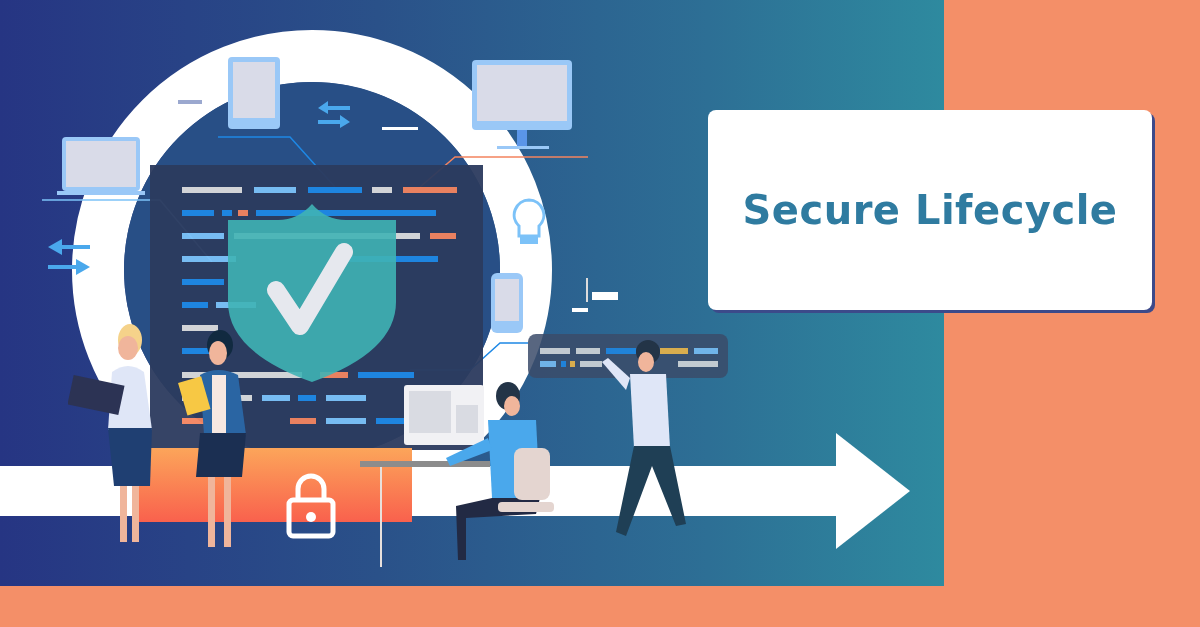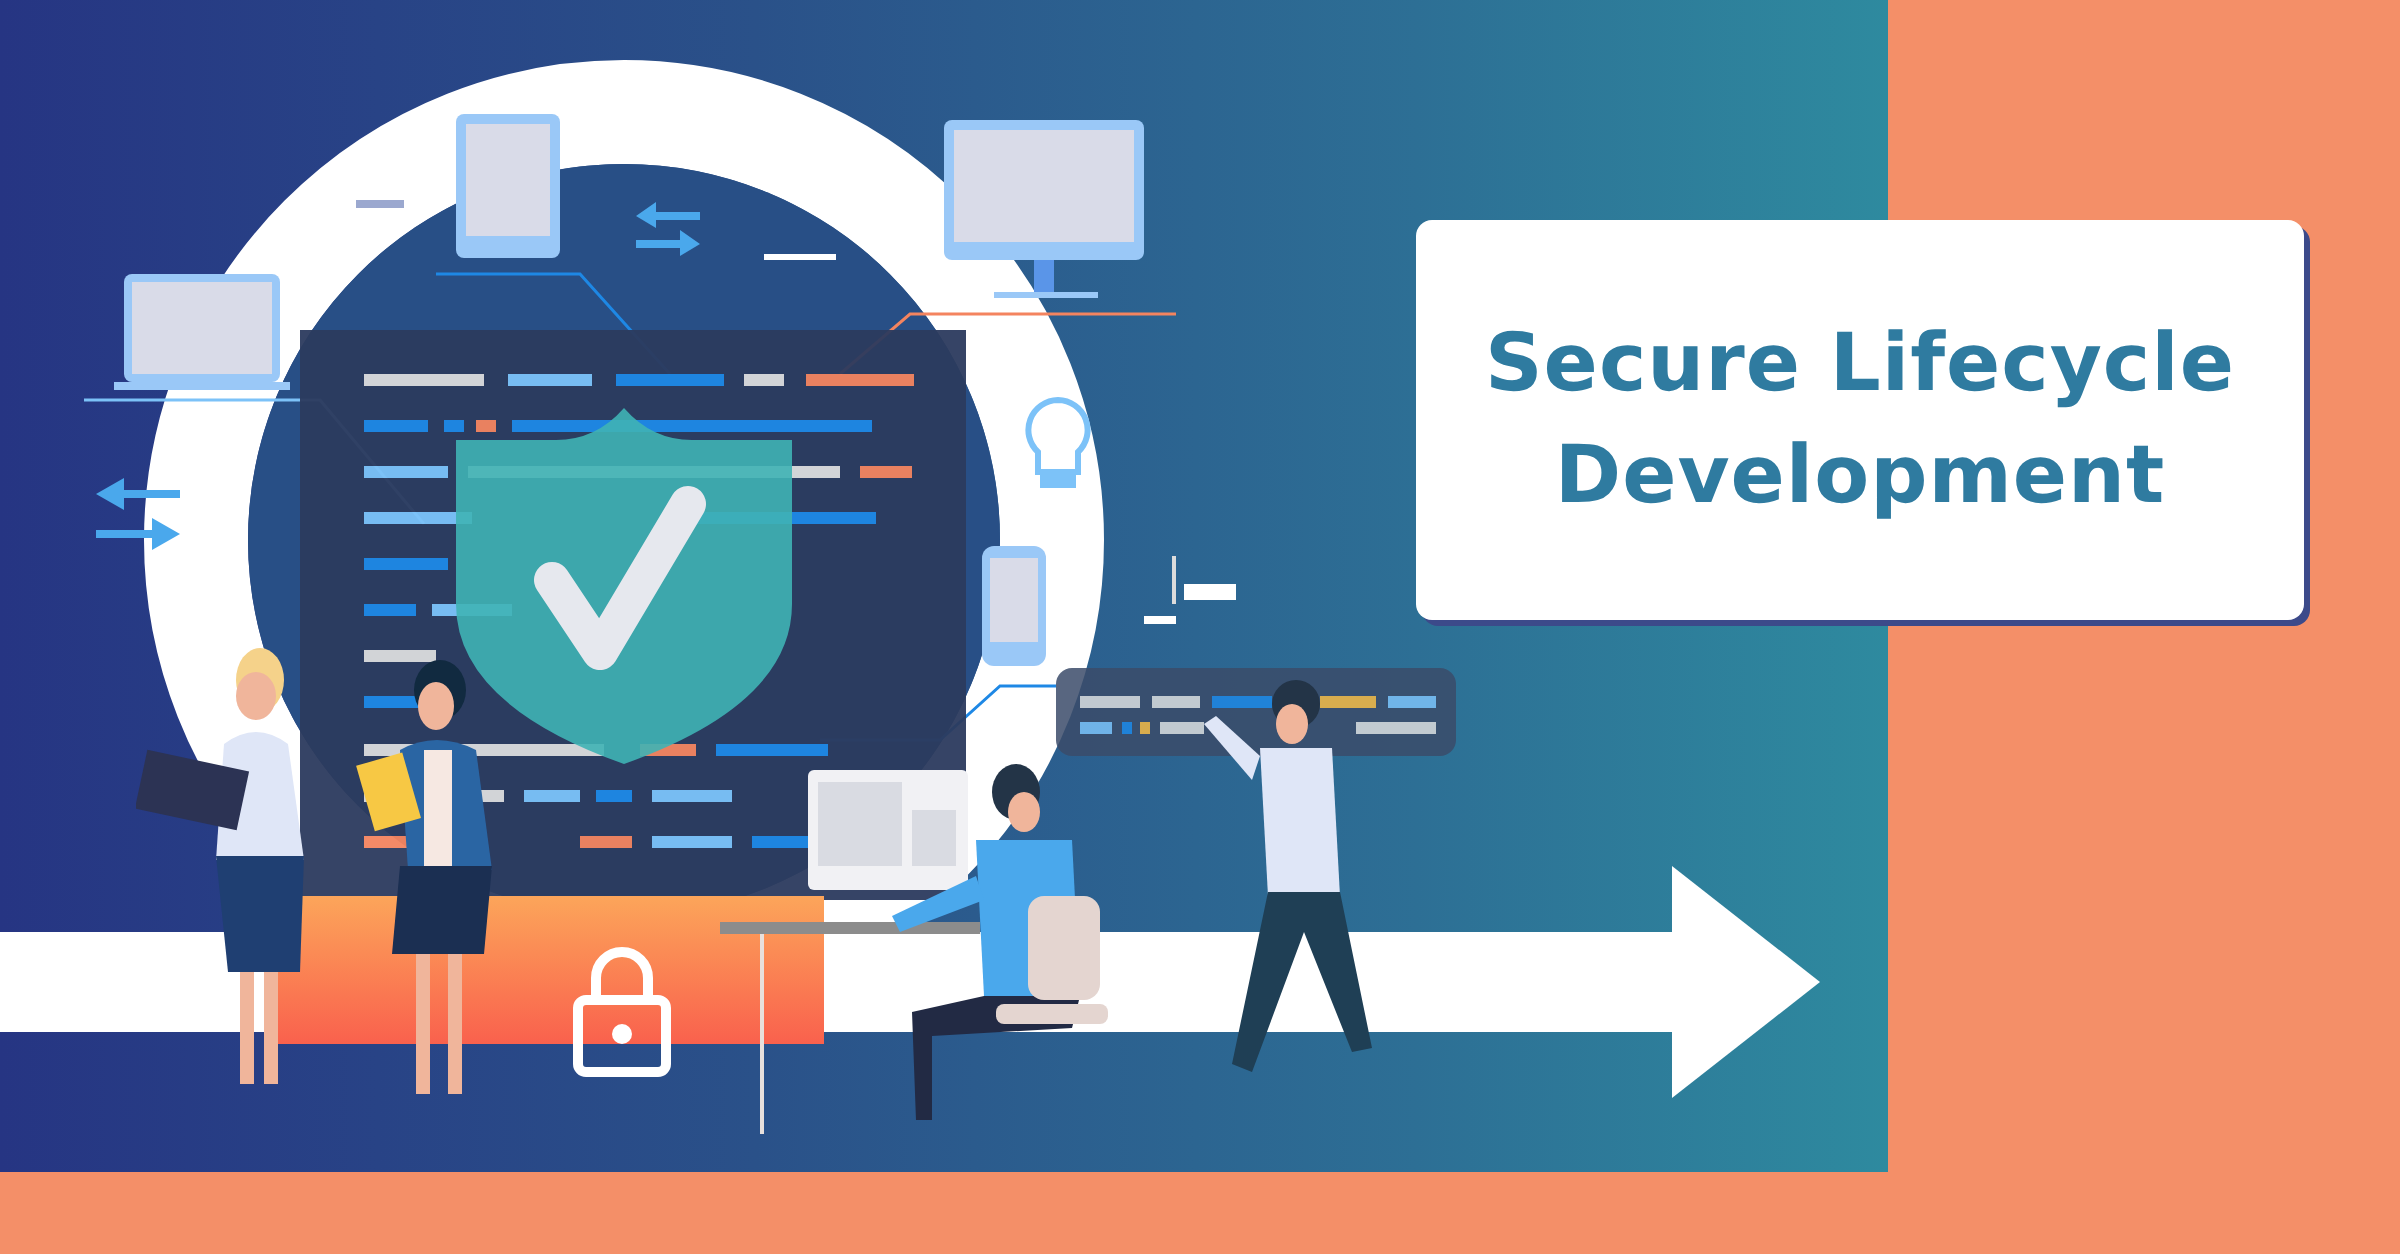--- a/index.html
+++ b/index.html
@@ -173,14 +173,13 @@
     <ellipse cx="58" cy="14" rx="12" ry="12" fill="#233447"></ellipse>
     <ellipse cx="56" cy="24" rx="8" ry="10" fill="#f0b59b"></ellipse>
     <path d="M40,36 L76,36 L80,110 L44,110 Z" fill="#dfe6f7"></path>
     <path d="M40,40 L18,20 L12,24 L36,52 Z" fill="#dfe6f7"></path>
     <path d="M44,108 L80,108 L96,186 L86,188 L62,128 L36,198 L26,194 Z" fill="#1f3f55"></path>
   </svg>
 </div>
 
 <div class="title-box">
   <div class="title-line">Secure Lifecycle</div>
-  <div class="title-line">Development</div>
 </div>
 
 </body></html>

